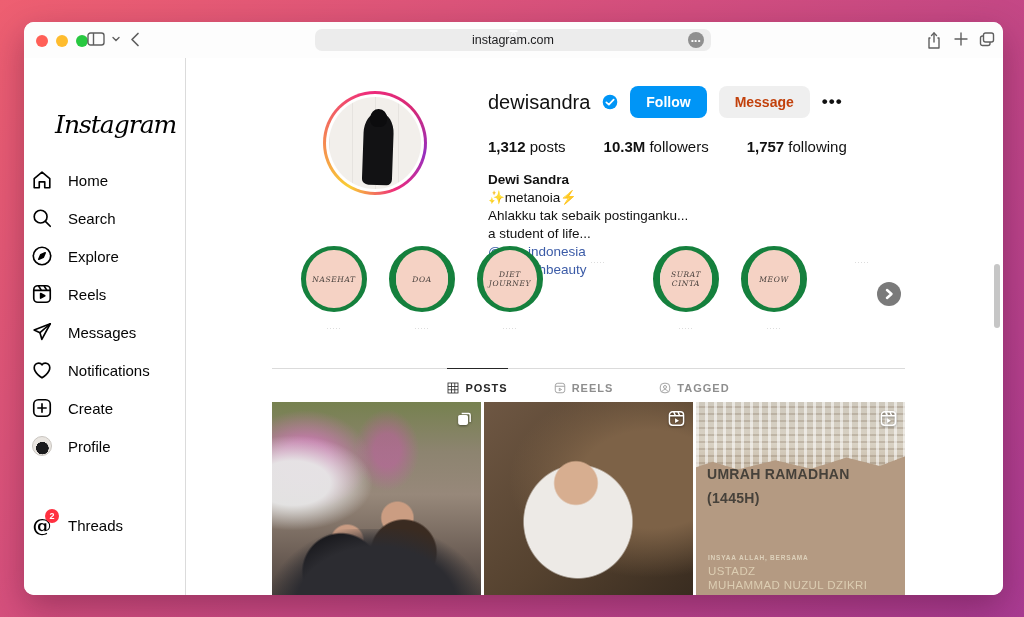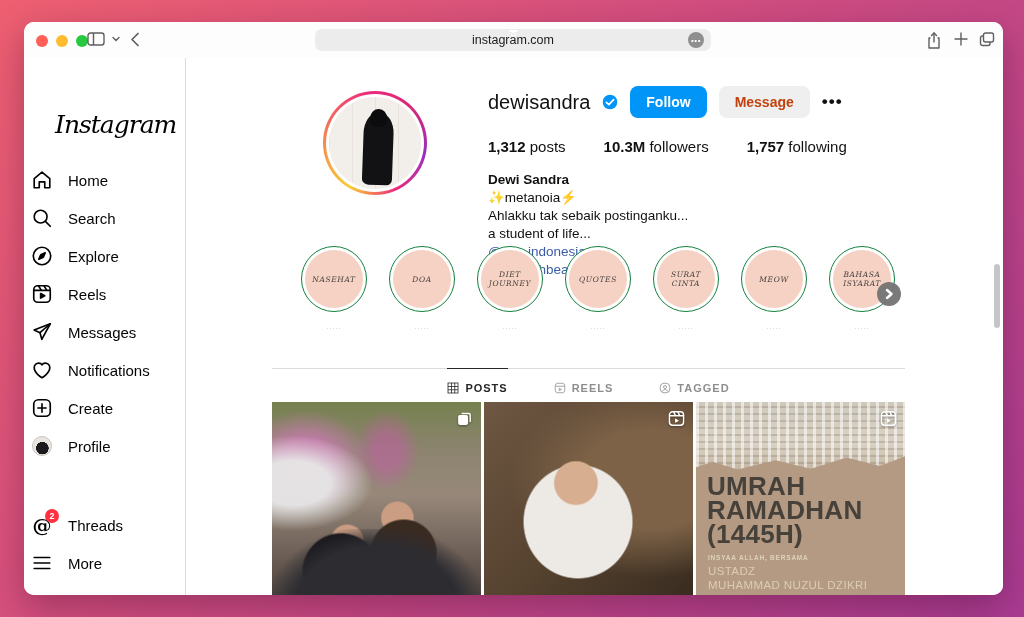--- a/index.html
+++ b/index.html
@@ -84,21 +84,21 @@
   .btn.message { background:#efefef; color:#c2410c; }
   .dots3 { font-size:17px; font-weight:bold; letter-spacing:1px; color:#111; cursor:pointer; }
   .stats { display:flex; gap:38px; margin-top:20px; font-size:15px; color:#111; }
   .stats b { font-weight:bold; }
   .bio { margin-top:16px; font-size:13.5px; line-height:18px; color:#111; max-width:260px; }
   .bio .bname { font-weight:bold; }
   .bio a { text-decoration:none; display:block; }
   
   .hl-row { position:absolute; left:103px; top:188px; display:flex; }
   .hl { width:88px; display:flex; flex-direction:column; align-items:center; cursor:pointer; }
-  .hl-ring { width:66px; height:66px; border-radius:50%; border:1px solid #15803d; background:#fff; display:flex; align-items:center; justify-content:center; }
+  .hl-ring { width:66px; height:66px; border-radius:50%; border:7px solid #15803d; background:#fff; display:flex; align-items:center; justify-content:center; }
   .hl-circ {
     width:58px; height:58px; border-radius:50%; background:#f5d2c4;
     display:flex; align-items:center; justify-content:center; text-align:center;
     font-family:"DejaVu Serif", serif; font-style:italic; font-size:7.5px; line-height:9px;
     letter-spacing:.6px; color:#4a423e; padding:6px;
   }
   .hl-sub { margin-top:13px; font-size:6px; letter-spacing:1px; color:#8e8e8e; }
   .hl-next {
     position:absolute; left:690px; top:224px; width:24px; height:24px; border-radius:50%;
     background:rgba(115,115,115,.95); display:flex; align-items:center; justify-content:center; cursor:pointer;
@@ -138,21 +138,21 @@
   }
   .art.p3 { background:#b49a82; }
   .p3-photo {
     position:absolute; left:0; top:0; width:100%; height:36%;
     background:
       repeating-linear-gradient(90deg, rgba(255,255,255,.55) 0 3px, transparent 3px 9px),
       repeating-linear-gradient(0deg, rgba(120,100,80,.25) 0 2px, transparent 2px 7px),
       linear-gradient(180deg,#cfc9bd 0%, #d9d2c4 60%, #c4b6a2 100%);
     clip-path:polygon(0 0,100% 0,100% 78%,88% 92%,72% 80%,55% 96%,38% 84%,20% 97%,8% 86%,0 94%);
   }
-  .p3-title { position:absolute; left:11px; top:72px; width:160px; font-size:26px; line-height:24px; font-weight:bold; color:#46413a; letter-spacing:.3px; }
+  .p3-title { position:absolute; left:11px; top:60px; width:160px; font-size:14px; line-height:24px; font-weight:bold; color:#46413a; letter-spacing:.3px; }
   .p3-sub { position:absolute; left:12px; top:152px; font-size:6.5px; font-weight:bold; letter-spacing:.8px; color:#ddd1bb; }
   .p3-speaker { position:absolute; left:12px; top:162px; font-size:11.5px; line-height:14px; color:#dccdb2; white-space:pre-line; letter-spacing:.4px; }
   
   .scroll-thumb { position:absolute; right:3px; top:206px; width:6px; height:64px; border-radius:3px; background:#c6c6c6; }
 </style>
 </head>
 <body>
 
 <div class="window">
 
@@ -287,30 +287,20 @@
       </div>
     </div>
 
     <div class="nav bottom">
       <div class="nav-item">
         <span class="nav-ic">
           <span class="threads-glyph">@</span>
           <span class="badge">2</span>
         </span>
         <span class="lbl">Threads</span>
-      </div>
-      <div class="nav-item">
-        <span class="nav-ic">
-          <svg viewBox="0 0 24 24">
-              <line x1="3.5" y1="6" x2="20.5" y2="6"></line>
-              <line x1="3.5" y1="12" x2="20.5" y2="12"></line>
-              <line x1="3.5" y1="18" x2="20.5" y2="18"></line>
-            </svg>
-        </span>
-        <span class="lbl">More</span>
       </div>
     </div>
   </div>
 
   <div class="main">
 
     <div class="avatar-ring">
       <div class="avatar-gap">
         <div class="avatar">
           <div class="abaya"></div>
@@ -359,41 +349,35 @@
           </div>
         <div class="hl-sub">·····</div>
       </div>
       <div class="hl">
         <div class="hl-ring">
             <div class="hl-circ">DIET JOURNEY</div>
           </div>
         <div class="hl-sub">·····</div>
       </div>
       <div class="hl">
-        <div class="hl-ring">
-            <div class="hl-circ">QUOTES</div>
-          </div>
         <div class="hl-sub">·····</div>
       </div>
       <div class="hl">
         <div class="hl-ring">
             <div class="hl-circ">SURAT CINTA</div>
           </div>
         <div class="hl-sub">·····</div>
       </div>
       <div class="hl">
         <div class="hl-ring">
             <div class="hl-circ">MEOW</div>
           </div>
         <div class="hl-sub">·····</div>
       </div>
       <div class="hl">
-        <div class="hl-ring">
-            <div class="hl-circ">BAHASA ISYARAT</div>
-          </div>
         <div class="hl-sub">·····</div>
       </div>
     </div>
     <div class="hl-next">
       <svg viewBox="0 0 12 12">
           <polyline points="4,2 8.5,6 4,10"></polyline>
         </svg>
     </div>
 
     <div class="tabs">

